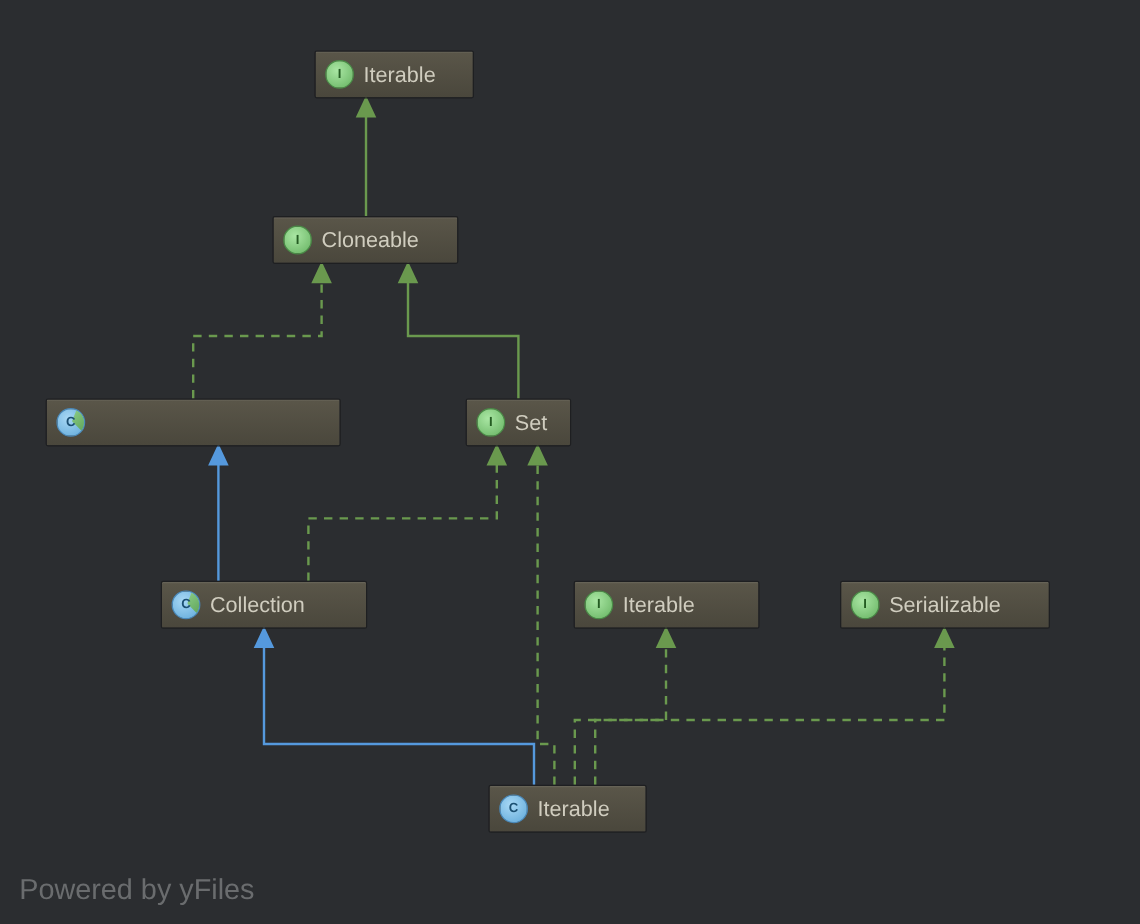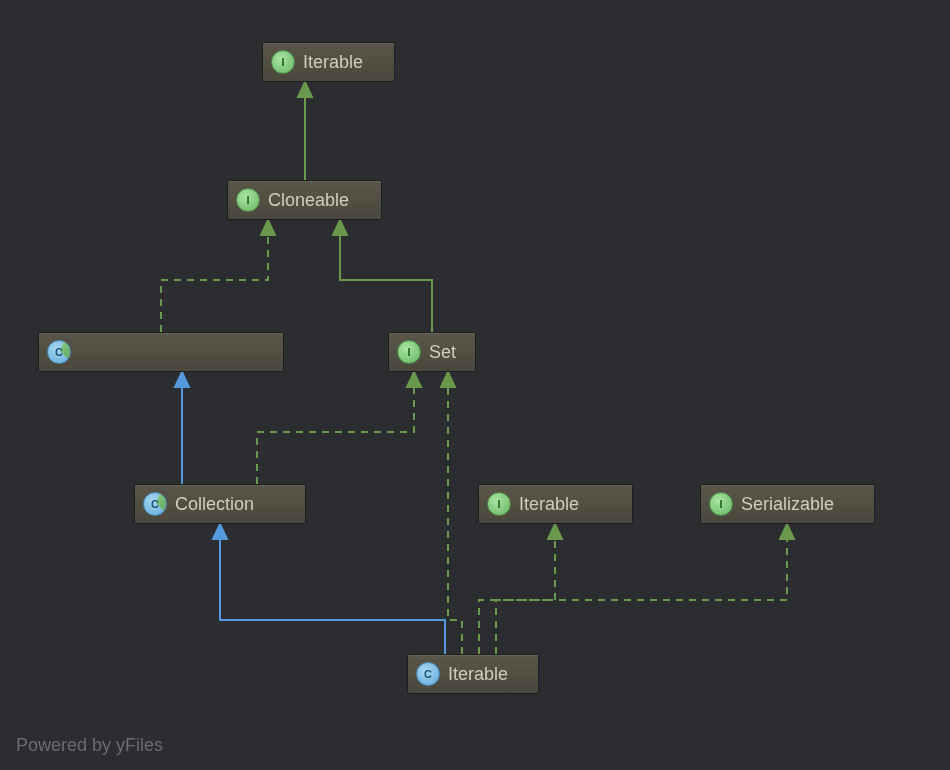--- a/index.html
+++ b/index.html
@@ -68,21 +68,21 @@
   .node .label {
     color: #d0cdbf;
     font-size: 18px;
     white-space: nowrap;
   }
   .footer {
     position: absolute;
     left: 16px;
     bottom: 14px;
     color: #6a6c6e;
-    font-size: 18px;
+    font-size: 24px;
     font-style: normal;
   }
   svg.edges {
     position: absolute;
     top: 0; left: 0;
     width: 950px; height: 770px;
     pointer-events: none;
   }
 </style>
 </head>

